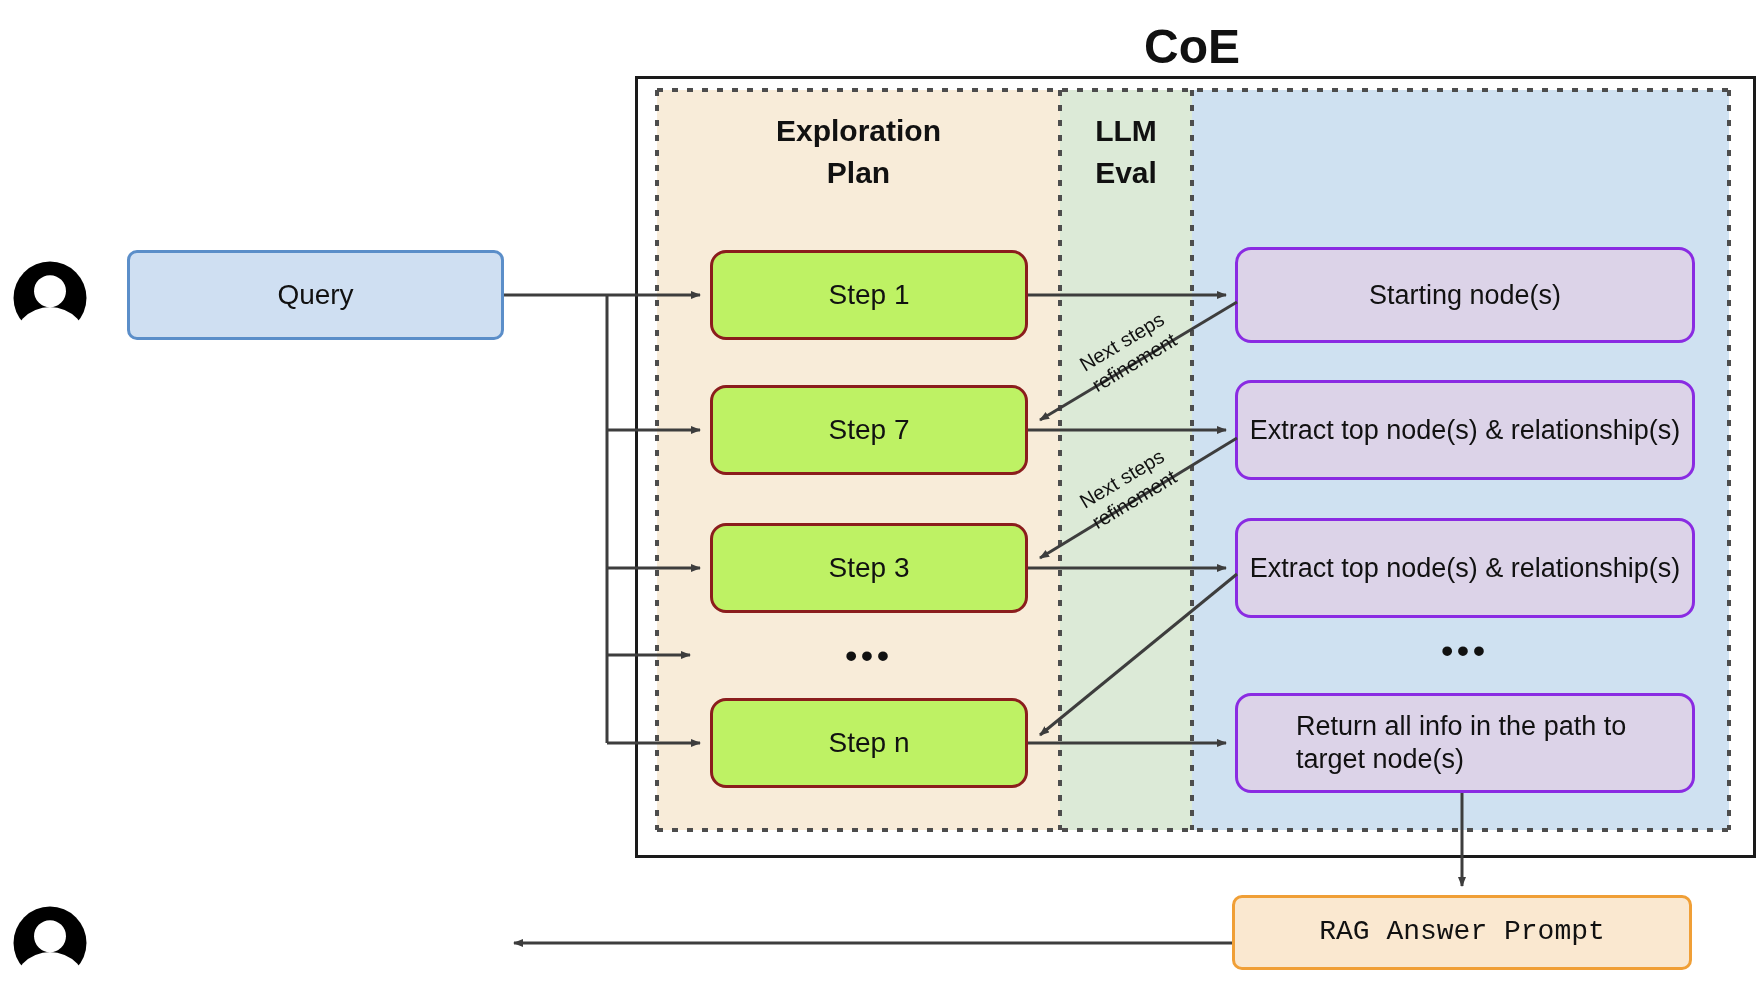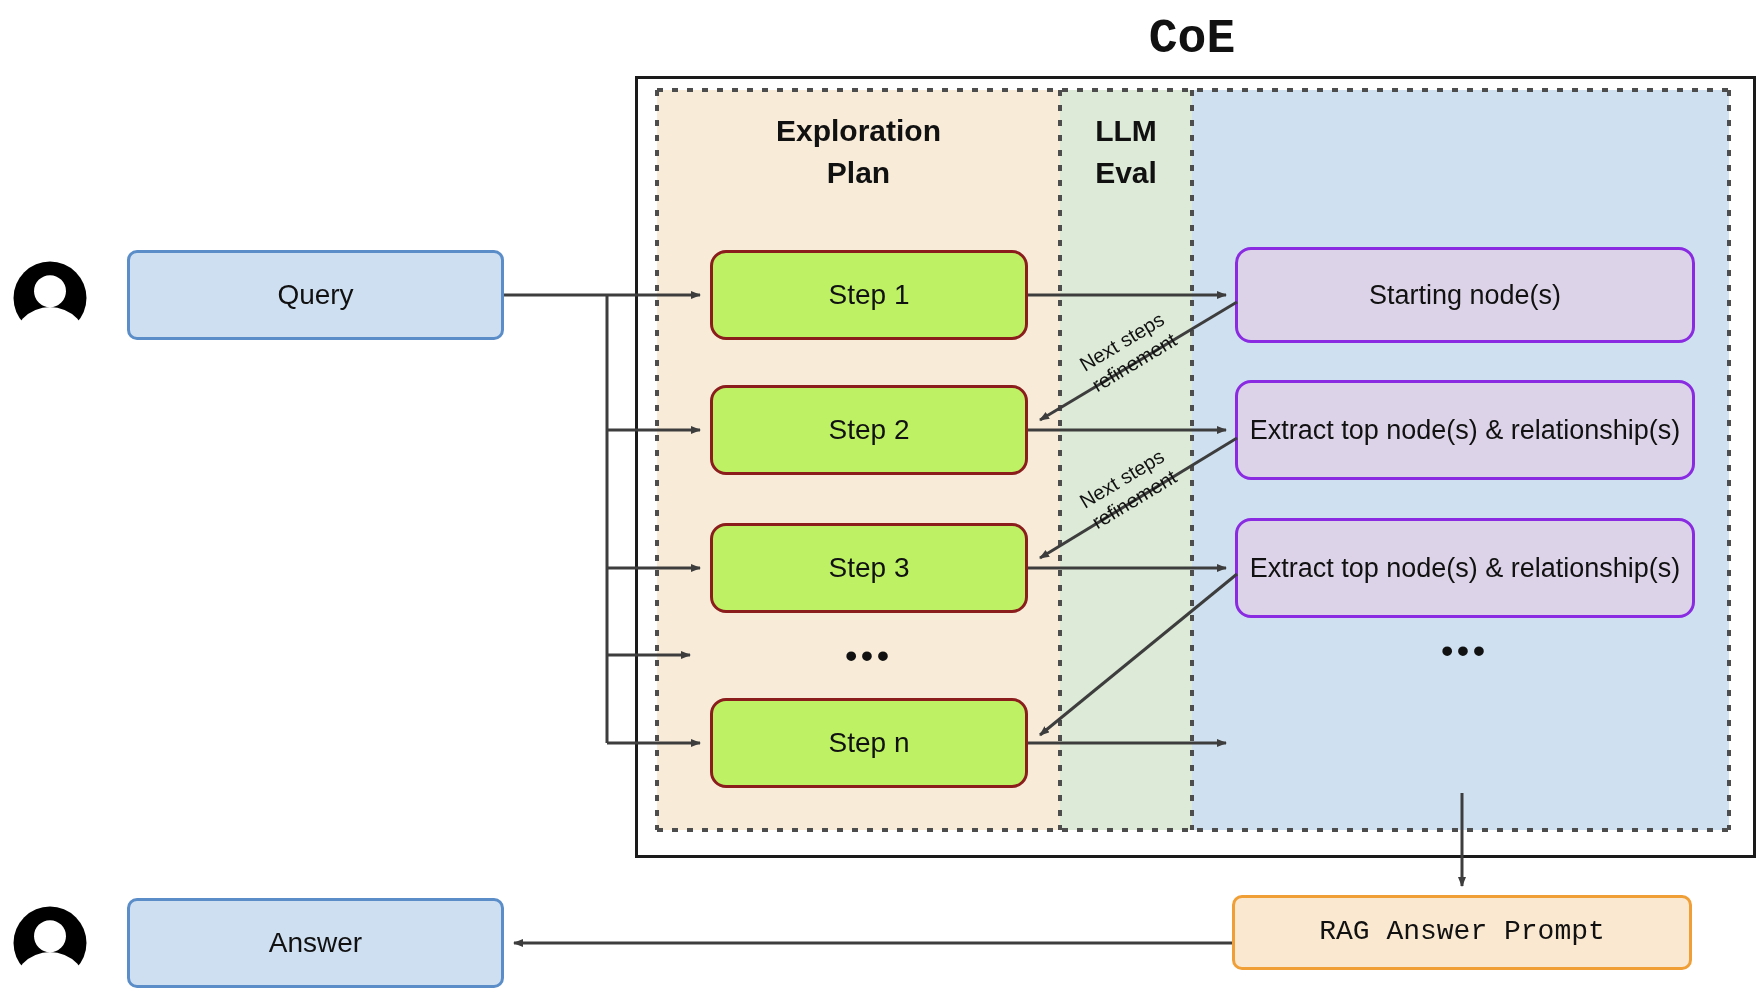--- a/index.html
+++ b/index.html
@@ -1,22 +1,22 @@
 <!DOCTYPE html>
 <html><head>
 <meta charset="utf-8">
 <style>
   html,body{margin:0;padding:0;background:#fff;}
   .canvas{
     position:relative;width:1764px;height:1004px;background:#fff;
     font-family:"Liberation Sans",sans-serif;color:#111;overflow:hidden;
   }
   .title{
-    position:absolute;left:992px;top:8px;width:400px;height:62px;
-    font-size:48px;font-weight:bold;text-align:center;line-height:62px;font-family:Liberation Mono, monospace;
+    position:absolute;left:992px;top:16px;width:400px;height:62px;
+    font-size:48px;font-weight:bold;text-align:center;line-height:62px;
   }
   .outer-frame{
     position:absolute;left:635px;top:76px;width:1115px;height:776px;
     border:3px solid #1a1a1a;background:#fff;
   }
   .region{position:absolute;top:90px;height:740px;}
   .region.orange{left:657px;width:403px;background:#f8ecd9;}
   .region.green{left:1060px;width:132px;background:#dcead7;}
   .region.blue{left:1192px;width:537px;background:#cfe1f1;}
   .hdots{position:absolute;height:4px;background:repeating-linear-gradient(to right,#4d4d4d 0 6px,transparent 6px 15px);}
@@ -77,32 +77,32 @@
     <circle cx="50" cy="41" r="21" fill="#fff"></circle>
     <circle cx="50" cy="112" r="50" fill="#fff"></circle>
   </svg>
   <svg class="user-icon" style="left:12px;top:905px;" viewBox="0 0 100 100">
     <circle cx="50" cy="50" r="48" fill="#000"></circle>
     <circle cx="50" cy="41" r="21" fill="#fff"></circle>
     <circle cx="50" cy="112" r="50" fill="#fff"></circle>
   </svg>
 
   <div class="node io-box" style="top:250px;">Query</div>
-  <div class="node io-box" style="top:898px;">Answer</div>
 
   <div class="node step-box" style="top:250px;">Step 1</div>
-  <div class="node step-box" style="top:385px;">Step 2</div>
+  <div class="node step-box" style="top:385px;">Step 7</div>
   <div class="node step-box" style="top:523px;">Step 3</div>
   <div class="ellipsis" style="left:869px;top:655px;">•••</div>
   <div class="node step-box" style="top:698px;">Step n</div>
 
   <div class="node kg-box" style="top:247px;height:96px;">Starting node(s)</div>
   <div class="node kg-box" style="top:380px;height:100px;">Extract top node(s) &amp; relationship(s)</div>
   <div class="node kg-box" style="top:518px;height:100px;">Extract top node(s) &amp; relationship(s)</div>
   <div class="ellipsis" style="left:1465px;top:650px;">•••</div>
+  <div class="node kg-box" style="top:693px;height:100px;padding:0 58px;">Return all info in the path to target node(s)</div>
 
   <div class="node rag-box">RAG Answer Prompt</div>
 
   <svg class="arrows">
     <defs>
       <marker id="arr" markerWidth="12" markerHeight="10" refX="9" refY="4" orient="auto" markerUnits="userSpaceOnUse">
         <path d="M0,0 L10,4 L0,8 Z" fill="#3d3d3d"></path>
       </marker>
     </defs>
     <g stroke="#3d3d3d" stroke-width="3" fill="none">

